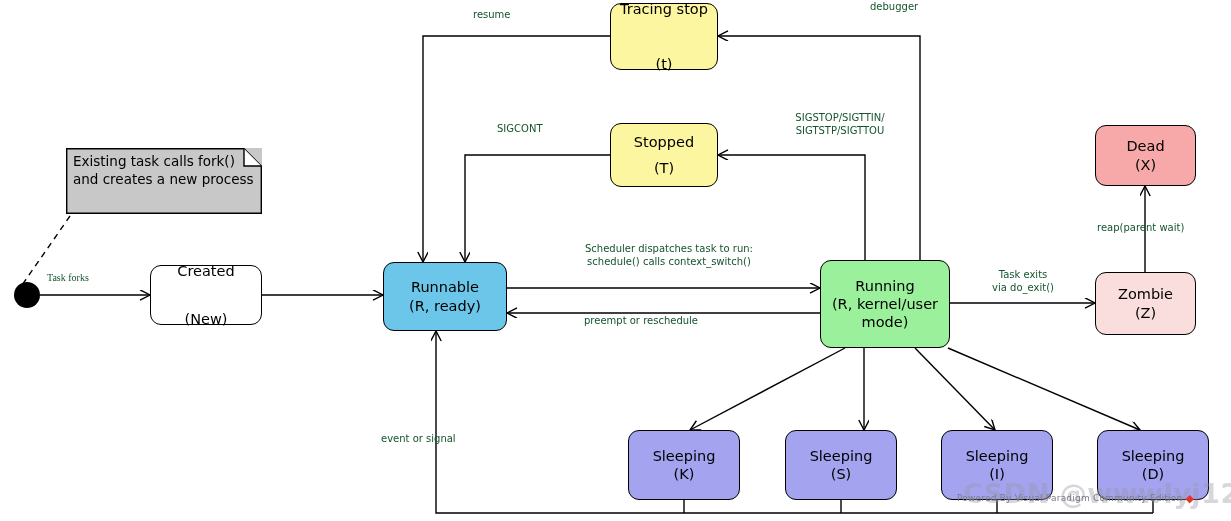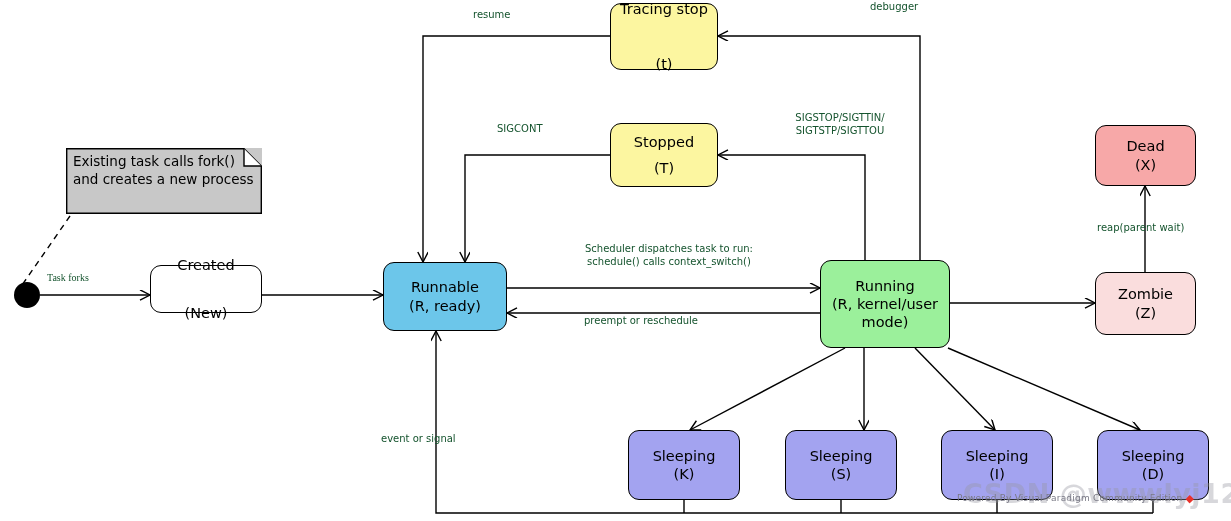--- a/index.html
+++ b/index.html
@@ -171,21 +171,21 @@
   <div id="start-node" style="left:14px; top:282px;"></div>
 
   <div id="note-box">
     <svg width="196" height="66" viewBox="0 0 196 66" xmlns="http://www.w3.org/2000/svg">
       <path d="M0.7,0.7 L178,0.7 L195.3,18 L195.3,65.3 L0.7,65.3 Z" fill="#C8C8C8" stroke="#000000" stroke-width="1.4"></path>
       <path d="M178,0.7 L178,18 L195.3,18" fill="#ffffff" stroke="#000000" stroke-width="1.4"></path>
     </svg>
     <div class="note-text">Existing task calls fork() and creates a new process</div>
   </div>
 
-  <div class="node n-created" style="left:150px; top:265px; width:112px; height:48px;gap:30px;">
+  <div class="node n-created" style="left:150px; top:265px; width:112px; height:60px;gap:30px;">
     <span class="ln">Created</span>
     <span class="ln">(New)</span>
   </div>
 
   <div class="node n-runnable" style="left:383px; top:262px; width:124px; height:69px;">
     <span class="ln">Runnable</span>
     <span class="ln">(R, ready)</span>
   </div>
 
   <div class="node n-running wrap" style="left:820px; top:260px; width:130px; height:88px;">
@@ -247,20 +247,24 @@
 
   <div class="edge-label" style="left:822px; top:1px;margin-left:48px;">debugger</div>
 
   <div class="edge-label" style="left:497px; top:123px;">SIGCONT</div>
 
   <div class="edge-label ml" style="left:760px; top:112px; width:160px; text-align:center;">
     <span>SIGSTOP/SIGTTIN/</span><br>
     <span>SIGTSTP/SIGTTOU</span>
   </div>
 
+  <div class="edge-label ml" style="left:963px; top:269px; width:120px; text-align:center;">
+    <span>Task exits</span><br>
+    <span>via do_exit()</span>
+  </div>
 
   <div class="edge-label" style="left:1089px; top:222px;margin-left:8px;">reap(parent wait)</div>
 
   <div class="edge-label" style="left:381px; top:433px;">event or signal</div>
 
   <div id="watermark-csdn">CSDN @wwwlyj123321</div>
   <div id="watermark-vp">
     <span>Powered By Visual Paradigm Community Edition</span><span class="vp-logo">◆</span>
   </div>
 

